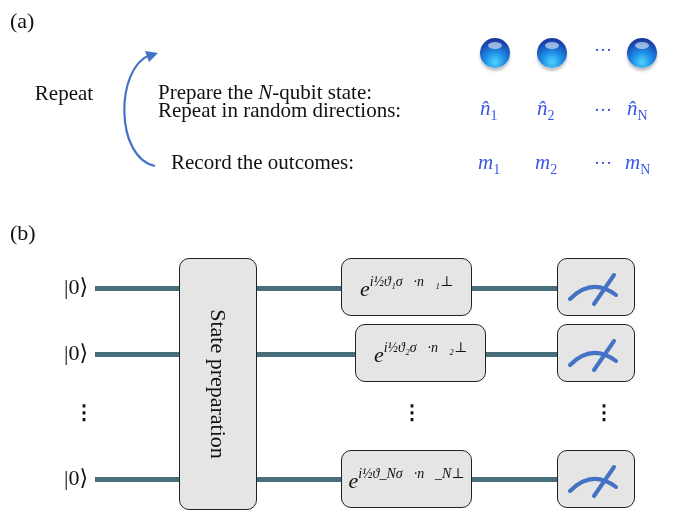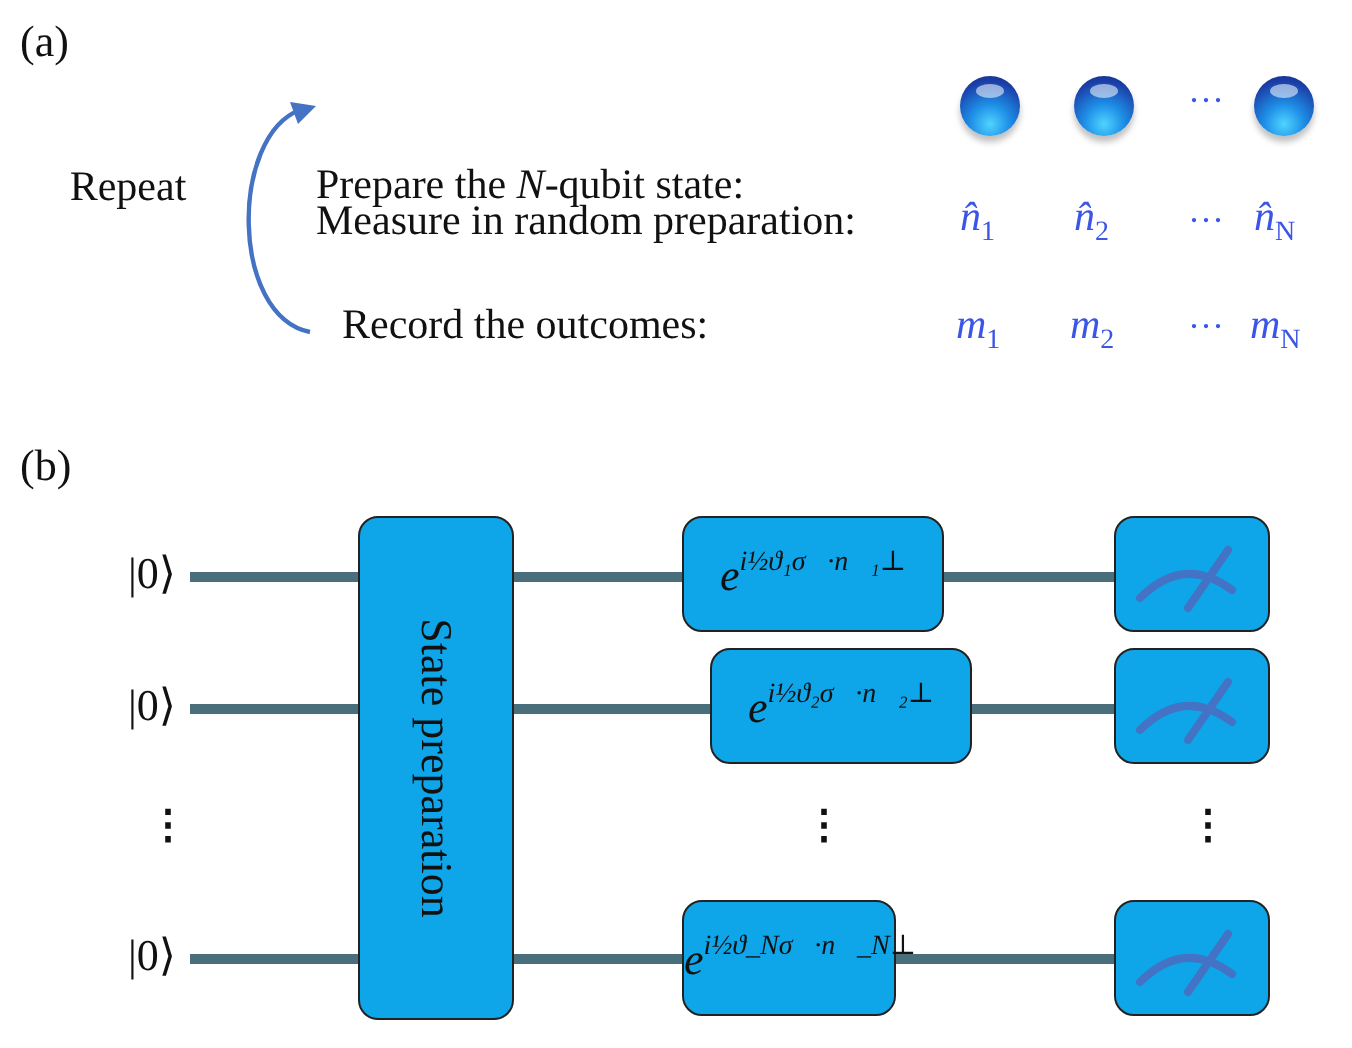--- a/index.html
+++ b/index.html
@@ -12,21 +12,21 @@
   .math { color:#3b55e6; font-style:italic; font-size:21px; }
   .math sub { font-style:normal; font-size:14px; }
   .dots-blue { color:#3b55e6; font-size:18px; }
   .sphere { width:30px; height:30px; border-radius:50%;
     background: radial-gradient(circle at 50% 80%, #4fd4ff 0%, #1e8ee6 35%, #1b3fa8 75%, #0d2a7a 100%);
     box-shadow: 0 3px 3px rgba(0,0,0,0.25); }
   .sphere::after { content:""; position:absolute; left:8px; top:4px; width:14px; height:7px;
     border-radius:50%; background:rgba(255,255,255,0.55); }
   .wire { position:absolute; height:5px; background:#4a6f7c; }
   .ket { font-size:22px; }
-  .box { position:absolute; border:1.5px solid #222; border-radius:10px; background:#0ea5e9; box-sizing:border-box; }
+  .box { position:absolute; border:1.5px solid #222; border-radius:10px; background:#e5e5e5; box-sizing:border-box; }
   .stateprep-text { position:absolute; left:50%; top:50%; transform:translate(-50%,-50%) rotate(90deg);
     font-size:22px; white-space:nowrap; }
   .gate-text { position:absolute; left:0; right:0; top:50%; transform:translateY(-50%); text-align:center;
     font-size:22px; font-style:italic; }
   .gate-text sup { font-size:14px; font-style:italic; vertical-align:10px; }
   .vdots { font-size:20px; font-weight:bold; }
 </style>
 </head>
 <body>
 
@@ -37,21 +37,21 @@
 </div>
 
 <svg class="abs" style="left:110px; top:40px;" width="50" height="135">
   <path d="M 45 126 C 5 118, 5 28, 40 15" fill="none" stroke="#4472c4" stroke-width="2.2"></path>
   <polygon points="48,13 35,11 39,22" fill="#4472c4"></polygon>
 </svg>
 
 <div class="abs step" style="left:158px; top:40px;margin-top:40px;">
   <span>Prepare the </span><i>N</i><span>-qubit state:</span>
 </div>
-<div class="abs step" style="left:158px; top:98px;">Measure in random preparation:</div>
+<div class="abs step" style="left:158px; top:98px;">Repeat in random directions:</div>
 <div class="abs step" style="left:158px; top:150px;margin-left:13px;">Record the outcomes:</div>
 
 <div class="abs sphere" style="left:480px; top:38px;"></div>
 <div class="abs sphere" style="left:537px; top:38px;"></div>
 <div class="abs dots-blue" style="left:594px; top:40px;">···</div>
 <div class="abs sphere" style="left:627px; top:38px;"></div>
 
 <div class="abs math" style="left:480px; top:96px;"><span>n̂</span><sub>1</sub></div>
 <div class="abs math" style="left:537px; top:96px;font-family:Liberation Serif, serif;"><span>n̂</span><sub>2</sub></div>
 <div class="abs dots-blue" style="left:594px; top:100px;">···</div>
@@ -77,21 +77,21 @@
   <div class="stateprep-text">State preparation</div>
 </div>
 
 <div class="box" style="left:341px; top:258px; width:131px; height:58px;">
   <div class="gate-text"><span>e</span><sup>i½ϑ₁σ⃗·n⃗₁⊥</sup></div>
 </div>
 <div class="box" style="left:355px; top:324px; width:131px; height:58px;">
   <div class="gate-text"><span>e</span><sup>i½ϑ₂σ⃗·n⃗₂⊥</sup></div>
 </div>
 <div class="abs vdots" style="left:402px; top:400px;">⋮</div>
-<div class="box" style="left:341px; top:450px; width:107px; height:58px;">
+<div class="box" style="left:341px; top:450px; width:131px; height:58px;">
   <div class="gate-text"><span>e</span><sup>i½ϑ_Nσ⃗·n⃗_N⊥</sup></div>
 </div>
 
 <div class="box" style="left:557px; top:258px; width:78px; height:58px;">
   <svg width="75" height="55">
     <path d="M 12 40 Q 34 18 58 36" fill="none" stroke="#4472c4" stroke-width="4" stroke-linecap="round"></path>
     <line x1="36" y1="45" x2="56" y2="16" stroke="#4472c4" stroke-width="4" stroke-linecap="round"></line>
   </svg>
 </div>
 <div class="box" style="left:557px; top:324px; width:78px; height:58px;">

